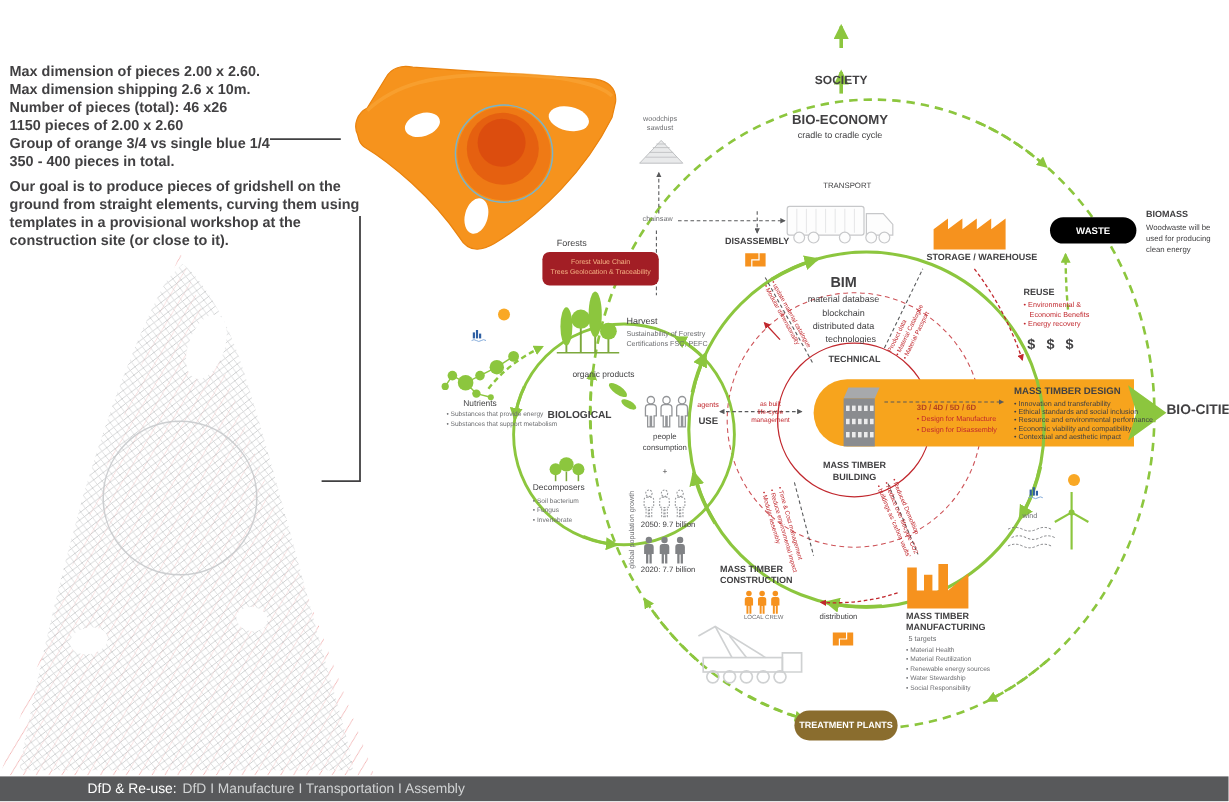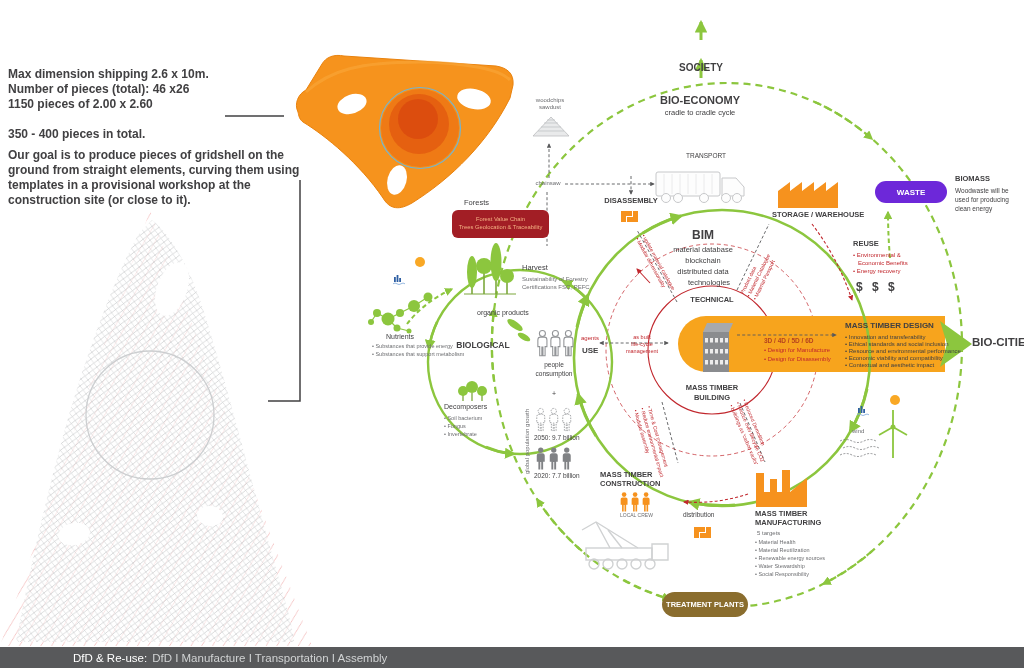--- a/index.html
+++ b/index.html
@@ -316,23 +316,25 @@
   <g stroke="#6D6E71" stroke-width="0.7" stroke-dasharray="2,1.5" fill="none">
     <path d="M840,441 q6,-3 12,0 t12,0 t12,0"></path>
     <path d="M843,448 q6,-3 12,0 t12,0 t12,0"></path>
     <path d="M840,455 q6,-3 12,0 t12,0 t12,0"></path>
   </g>
 
   <use href="#blg" transform="translate(858,406)"></use>
   <use href="#blg" transform="translate(394,275)"></use>
 </svg>
 
+<div class="t b" style="left:8px;top:52px;font-size:12px;">Max dimension of pieces 2.00 x 2.60.</div>
 <div class="t b" style="left:8px;top:67px;font-size:12px;">Max dimension shipping 2.6 x 10m.</div>
 <div class="t b" style="left:8px;top:82px;font-size:12px;">Number of pieces (total): 46 x26</div>
 <div class="t b" style="left:8px;top:97px;font-size:12px;">1150 pieces of 2.00 x 2.60</div>
+<div class="t b" style="left:8px;top:112px;font-size:12px;">Group of orange 3/4 vs single blue 1/4</div>
 <div class="t b" style="left:8px;top:127px;font-size:12px;">350 - 400 pieces in total.</div>
 <div class="t b wrap" style="left:8px;top:148px;width:296px;font-size:12px;line-height:15px;">Our goal is to produce pieces of gridshell on the ground from straight elements, curving them using templates in a provisional workshop at the construction site (or close to it).</div>
 
 <div class="t b c" style="left:670px;top:44px;width:62px;font-size:10px;margin-top:18px;">SOCIETY</div>
 <div class="t b c" style="left:640px;top:94px;width:120px;font-size:11px;">BIO-ECONOMY</div>
 <div class="t c" style="left:640px;top:109px;width:120px;font-size:7.5px;">cradle to cradle cycle</div>
 <div class="t c gray" style="left:527px;top:97px;width:46px;font-size:6px;">woodchips</div>
 <div class="t c gray" style="left:527px;top:104px;width:46px;font-size:6px;">sawdust</div>
 <div class="t c gray" style="left:527px;top:180px;width:42px;font-size:6px;">chainsaw</div>
 <div class="t c" style="left:680px;top:152px;width:52px;font-size:6.5px;">TRANSPORT</div>
@@ -342,21 +344,21 @@
 <div class="t c" style="left:650px;top:246px;width:106px;font-size:7.5px;">material database</div>
 <div class="t c" style="left:650px;top:257px;width:106px;font-size:7.5px;">blockchain</div>
 <div class="t c" style="left:650px;top:268px;width:106px;font-size:7.5px;">distributed data</div>
 <div class="t c" style="left:656px;top:279px;width:106px;font-size:7.5px;">technologies</div>
 
 <div class="t b c" style="left:680px;top:296px;width:64px;font-size:7.5px;">TECHNICAL</div>
 <div class="t b c" style="left:672px;top:384px;width:80px;font-size:7.5px;">MASS TIMBER</div>
 <div class="t b c" style="left:672px;top:394px;width:80px;font-size:7.5px;">BUILDING</div>
 
 <div class="t b" style="left:772px;top:211px;font-size:7.5px;">STORAGE / WAREHOUSE</div>
-<div class="pill" style="left:875px;top:181px;width:72px;height:22px;border-radius:11px;background:#6d28d9;font-size:8px;">
+<div class="pill" style="left:875px;top:181px;width:72px;height:22px;border-radius:11px;background:#000000;font-size:8px;">
       <span>WASTE</span>
     </div>
 <div class="t b" style="left:955px;top:175px;font-size:7.5px;">BIOMASS</div>
 <div class="t" style="left:955px;top:187px;font-size:6.5px;">Woodwaste will be</div>
 <div class="t" style="left:955px;top:196px;font-size:6.5px;">used for producing</div>
 <div class="t" style="left:955px;top:205px;font-size:6.5px;">clean energy</div>
 <div class="t b" style="left:853px;top:240px;font-size:7.5px;">REUSE</div>
 <div class="t red" style="left:853px;top:252px;font-size:6px;">• Environmental &amp;</div>
 <div class="t red" style="left:858px;top:260px;font-size:6px;">Economic Benefits</div>
 <div class="t red" style="left:853px;top:268px;font-size:6px;">• Energy recovery</div>

